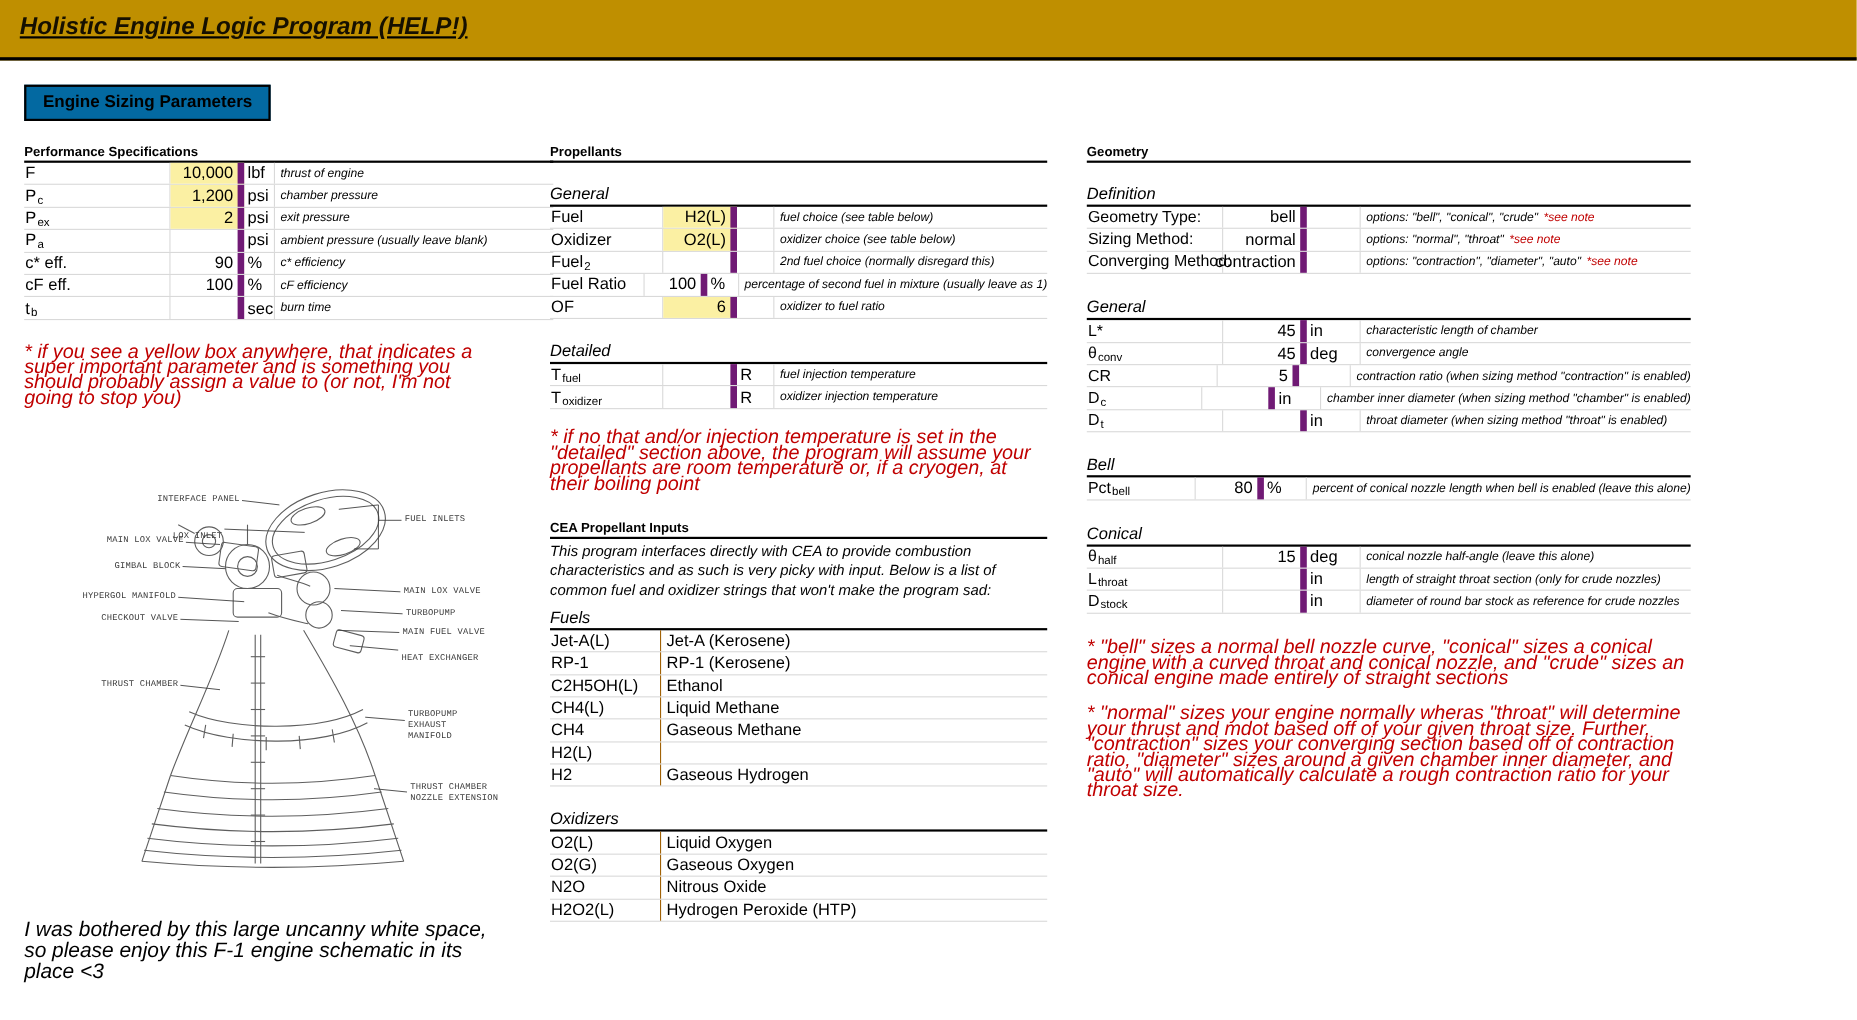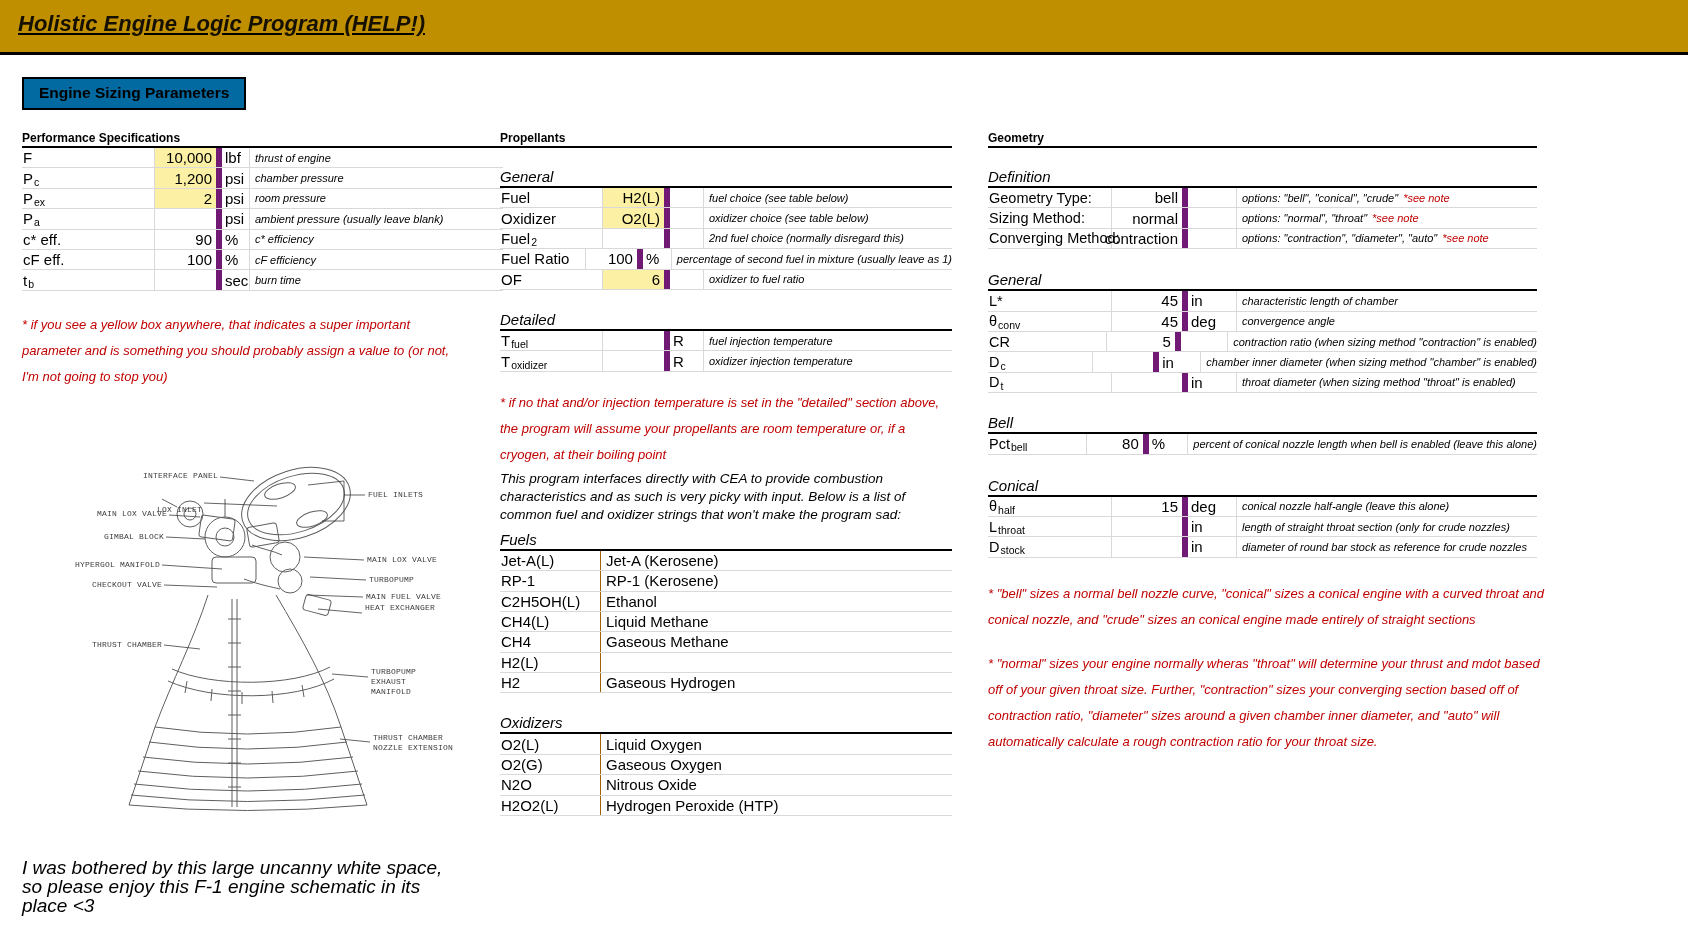--- a/index.html
+++ b/index.html
@@ -30,21 +30,21 @@
   .c-value { width:var(--wv); justify-content:flex-end; padding-right:4px; border-right:6px solid #701a75; }
   .c-value.hl { background:#FBF0A3; }
   .c-unit { width:var(--wu); padding-left:3px; border-right:1px solid #d9d9d9; }
   .c-desc { flex:1; font-size:11px; font-style:italic; padding-left:5px; white-space:nowrap; }
   .c-desc .red { margin-left:5px; }
   .red { color:#C00000; }
   
   .c-code { width:101px; border-right:1px solid #a16207; padding-left:1px; }
   .c-name { flex:1; padding-left:5px; }
   
-  .note { color:#C00000; font-style:italic; font-size:13px; line-height:26px; }
+  .note { color:#C00000; font-style:italic; font-size:18px; line-height:14px; }
   #col1 .note { width:436px; margin-top:21px; }
   #col2 .note { width:447px; margin-top:18px; }
   #col3 .note { width:562px; }
   .intro { font-style:italic; font-size:13.5px; line-height:18px; width:452px; margin-top:2px; }
   
   .mt-general2 { margin-top:20px; }
   .mt-detailed { margin-top:21px; }
   .mt-cea { margin-top:27px; }
   .mt-fuels { margin-top:7px; }
   .mt-ox { margin-top:21px; }
@@ -96,21 +96,21 @@
         </div>
       </div>
       <div class="prow">
         <div class="cell c-label">
           <span>P</span>
           <span class="sb">ex</span>
         </div>
         <div class="cell c-value hl">2</div>
         <div class="cell c-unit">psi</div>
         <div class="cell c-desc">
-          <span>room pressure</span>
+          <span>exit pressure</span>
         </div>
       </div>
       <div class="prow">
         <div class="cell c-label">
           <span>P</span>
           <span class="sb">a</span>
         </div>
         <div class="cell c-value"></div>
         <div class="cell c-unit">psi</div>
         <div class="cell c-desc">
@@ -233,21 +233,21 @@
     <div class="sch-label sl-r" style="left:80px;  top:76px;  width:100px;">LOX INLET</div>
     <div class="sch-label sl-r" style="left:25px;  top:80px;  width:120px;">MAIN LOX VALVE</div>
     <div class="sch-label sl-r" style="left:22px;  top:103px; width:120px;">GIMBAL BLOCK</div>
     <div class="sch-label sl-r" style="left:8px;   top:131px; width:130px;">HYPERGOL MANIFOLD</div>
     <div class="sch-label sl-r" style="left:20px;  top:151px; width:120px;">CHECKOUT VALVE</div>
     <div class="sch-label sl-r" style="left:20px;  top:211px; width:120px;">THRUST CHAMBER</div>
     <div class="sch-label" style="left:346px; top:61px;">FUEL INLETS</div>
     <div class="sch-label" style="left:345px; top:126px;">MAIN LOX VALVE</div>
     <div class="sch-label" style="left:347px; top:146px;">TURBOPUMP</div>
     <div class="sch-label" style="left:344px; top:163px;">MAIN FUEL VALVE</div>
-    <div class="sch-label" style="left:343px; top:174px;">HEAT EXCHANGER</div>
+    <div class="sch-label" style="left:343px; top:187px;">HEAT EXCHANGER</div>
     <div class="sch-label" style="left:349px; top:238px;">TURBOPUMP
 EXHAUST
 MANIFOLD</div>
     <div class="sch-label" style="left:351px; top:304px;">THRUST CHAMBER
 NOZZLE EXTENSION</div>
   </div>
 
   <div class="caption">I was bothered by this large uncanny white space, so please enjoy this F-1 engine schematic in its place &lt;3</div>
 </div>
 
@@ -330,20 +330,21 @@
         <div class="cell c-value"></div>
         <div class="cell c-unit">R</div>
         <div class="cell c-desc">
           <span>oxidizer injection temperature</span>
         </div>
       </div>
     </div>
 
   <div class="note">* if no that and/or injection temperature is set in the "detailed" section above, the program will assume your propellants are room temperature or, if a cryogen, at their boiling point</div>
 
+  <div class="h2 mt-cea">CEA Propellant Inputs</div>
   <div class="intro">This program interfaces directly with CEA to provide combustion characteristics and as such is very picky with input. Below is a list of common fuel and oxidizer strings that won't make the program sad:</div>
 
   <div class="sub-h mt-fuels">Fuels</div>
   <div>
       <div class="prow">
         <div class="cell c-code">Jet-A(L)</div>
         <div class="cell c-name">Jet-A (Kerosene)</div>
       </div>
       <div class="prow">
         <div class="cell c-code">RP-1</div>

